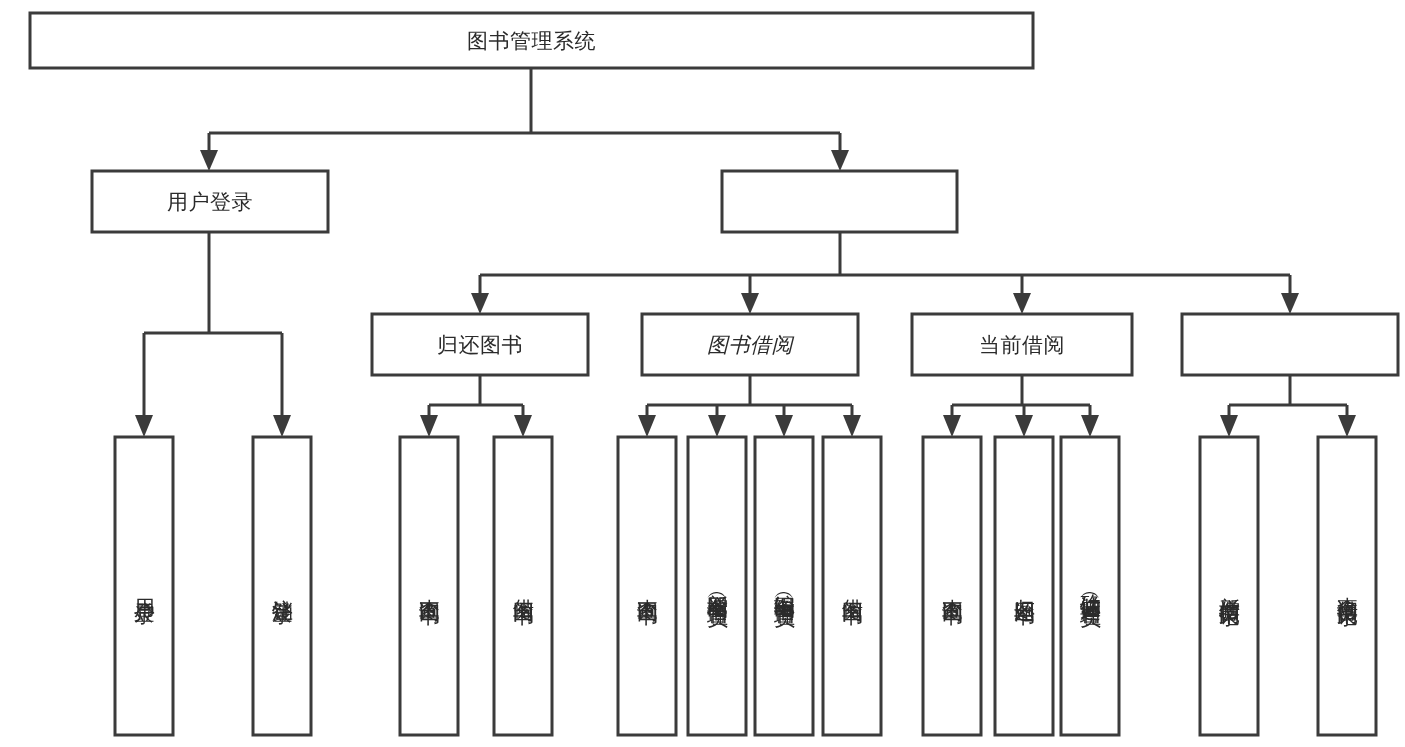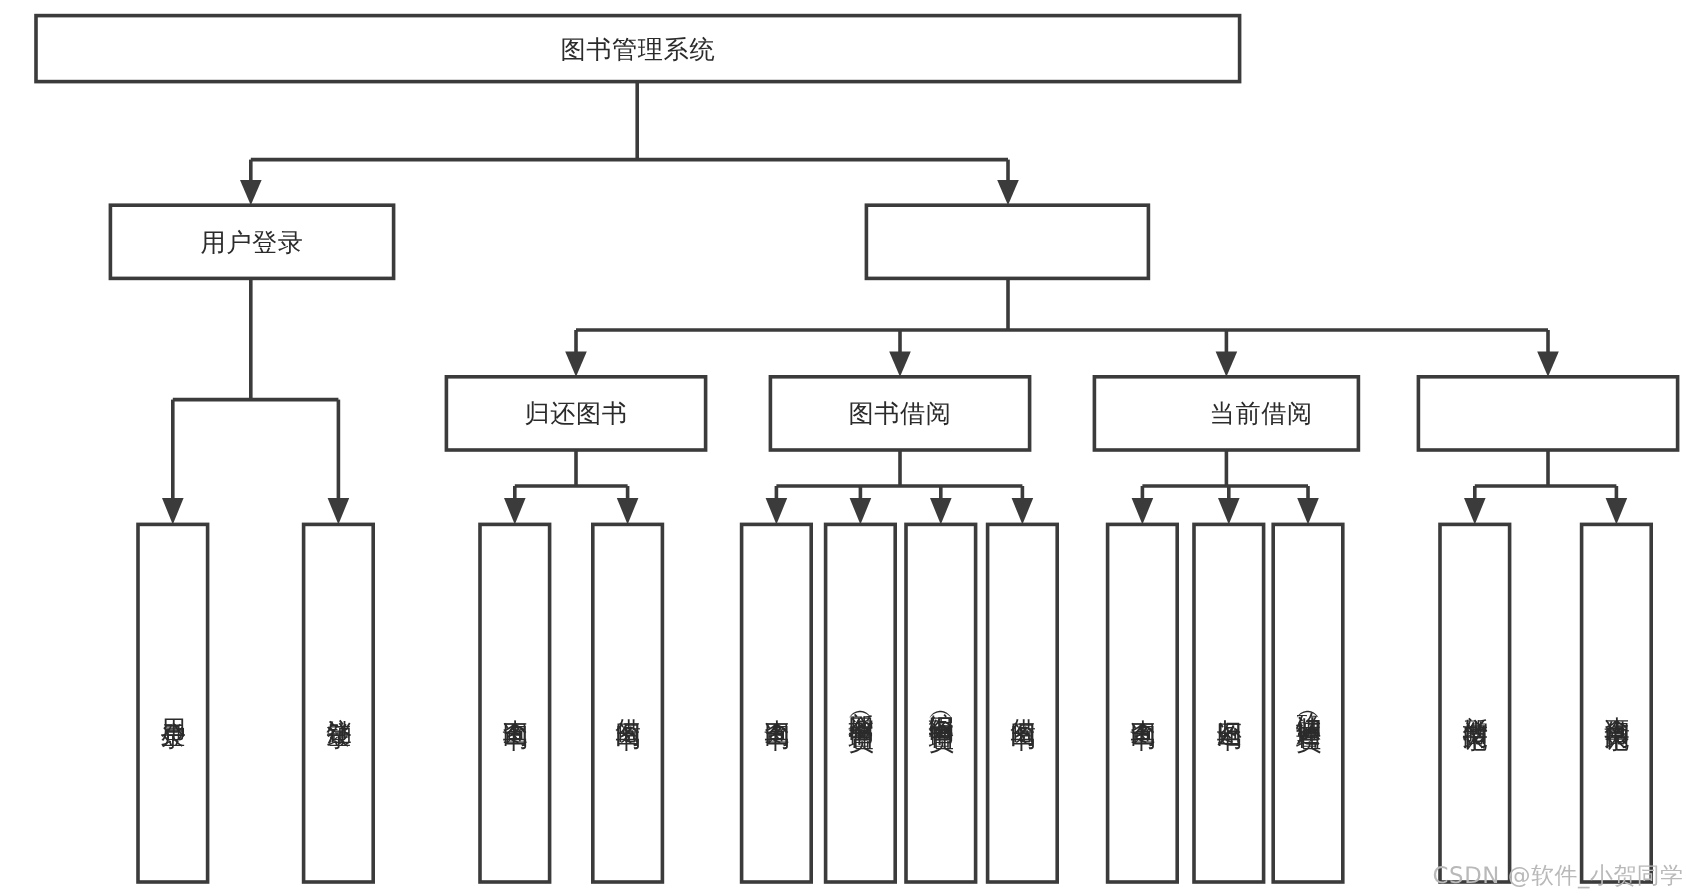--- a/index.html
+++ b/index.html
@@ -171,36 +171,35 @@
     <polygon class="arrow-head" points="1210,415 1228,415 1219,437"></polygon>
     <polygon class="arrow-head" points="1328,415 1346,415 1337,437"></polygon>
 
   </svg>
 
   <div class="node-label-h" style="left:20px; top:13px; width:1003px; height:55px;">图书管理系统</div>
 
   <div class="node-label-h" style="left:82px; top:171px; width:236px; height:61px;">用户登录</div>
 
   <div class="node-label-h" style="left:362px; top:314px; width:216px; height:61px;">归还图书</div>
-  <div class="node-label-h" style="left:632px; top:314px; width:216px; height:61px;">图书借阅</div>
-  <div class="node-label-h" style="left:902px; top:314px; width:220px; height:61px;padding-left:29px;">当前借阅</div>
+  <div class="node-label-h" style="left:632px; top:314px; width:216px; height:61px;font-style:italic;">图书借阅</div>
+  <div class="node-label-h" style="left:902px; top:314px; width:220px; height:61px;">当前借阅</div>
 
   <div class="node-label-v" style="left:105px; top:437px; width:58px; height:298px;">用户登录</div>
   <div class="node-label-v" style="left:243px; top:437px; width:58px; height:298px;">注销登录</div>
 
   <div class="node-label-v" style="left:390px; top:437px; width:58px; height:298px;">查询图书</div>
   <div class="node-label-v" style="left:484px; top:437px; width:58px; height:298px;">借阅图书</div>
 
   <div class="node-label-v" style="left:608px; top:437px; width:58px; height:298px;">查询图书</div>
   <div class="node-label-v" style="left:678px; top:437px; width:58px; height:298px;">新增图书（管理员）</div>
   <div class="node-label-v" style="left:745px; top:437px; width:58px; height:298px;">编辑图书（管理员）</div>
   <div class="node-label-v" style="left:813px; top:437px; width:58px; height:298px;">借阅图书</div>
 
   <div class="node-label-v" style="left:913px; top:437px; width:58px; height:298px;">查询图书</div>
   <div class="node-label-v" style="left:985px; top:437px; width:58px; height:298px;">归还图书</div>
   <div class="node-label-v" style="left:1051px; top:437px; width:58px; height:298px;">确认归还（管理员）</div>
 
   <div class="node-label-v" style="left:1190px; top:437px; width:58px; height:298px;">新增借阅记录</div>
   <div class="node-label-v" style="left:1308px; top:437px; width:58px; height:298px;">查询借阅记录</div>
 
-  <div class="watermark">CSDN @软件_小贺同学</div>
 
 </div>
 
 </body></html>

